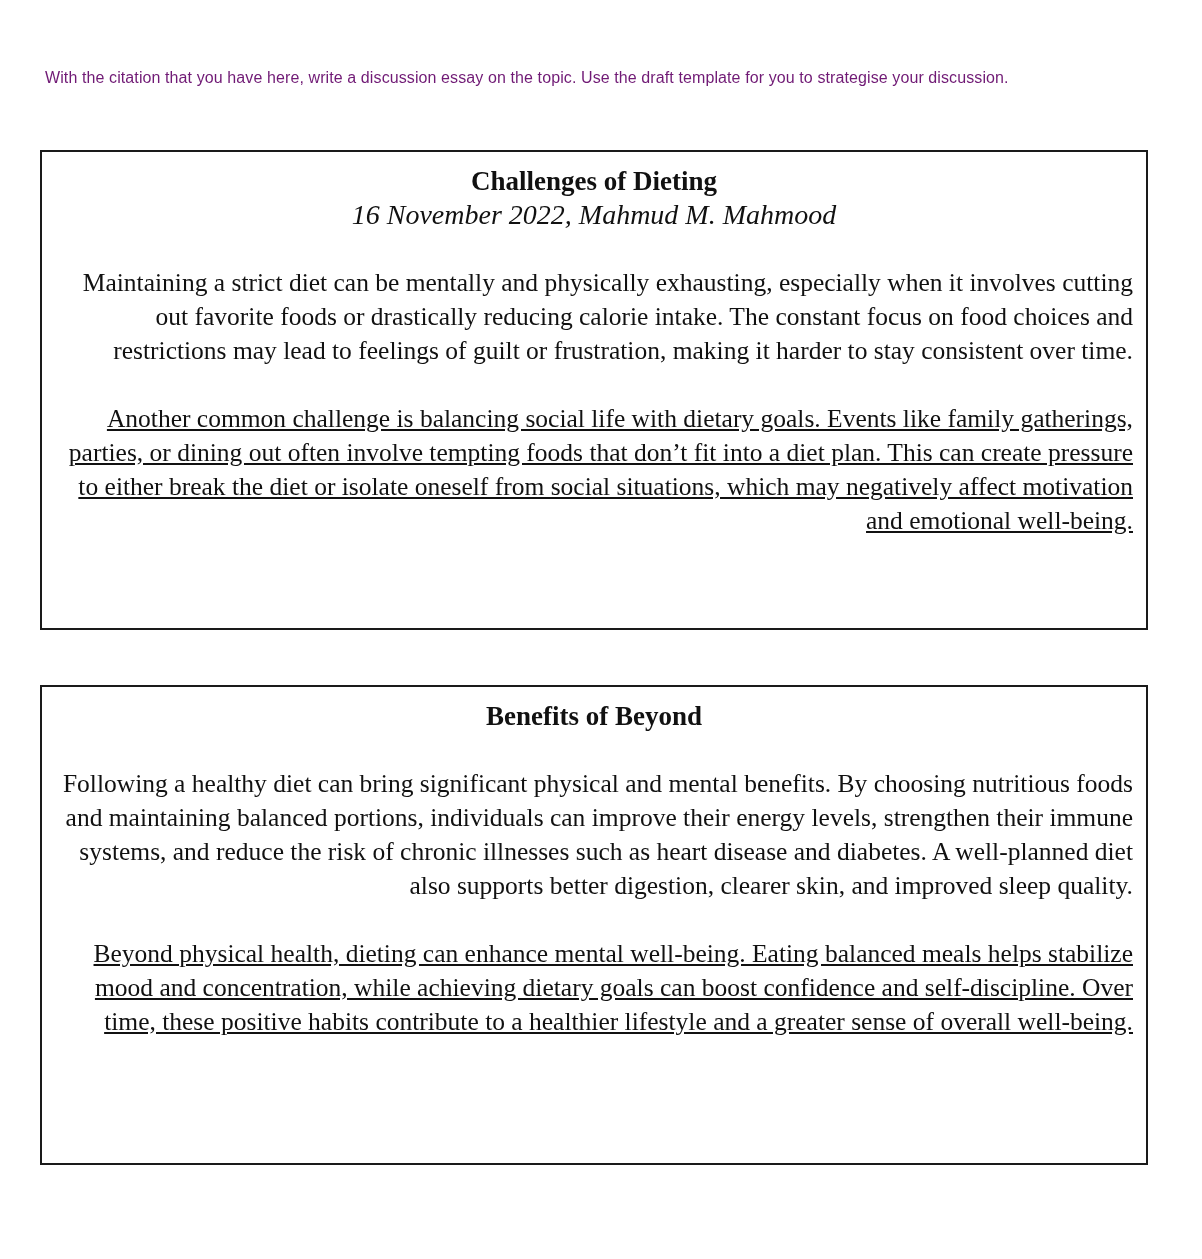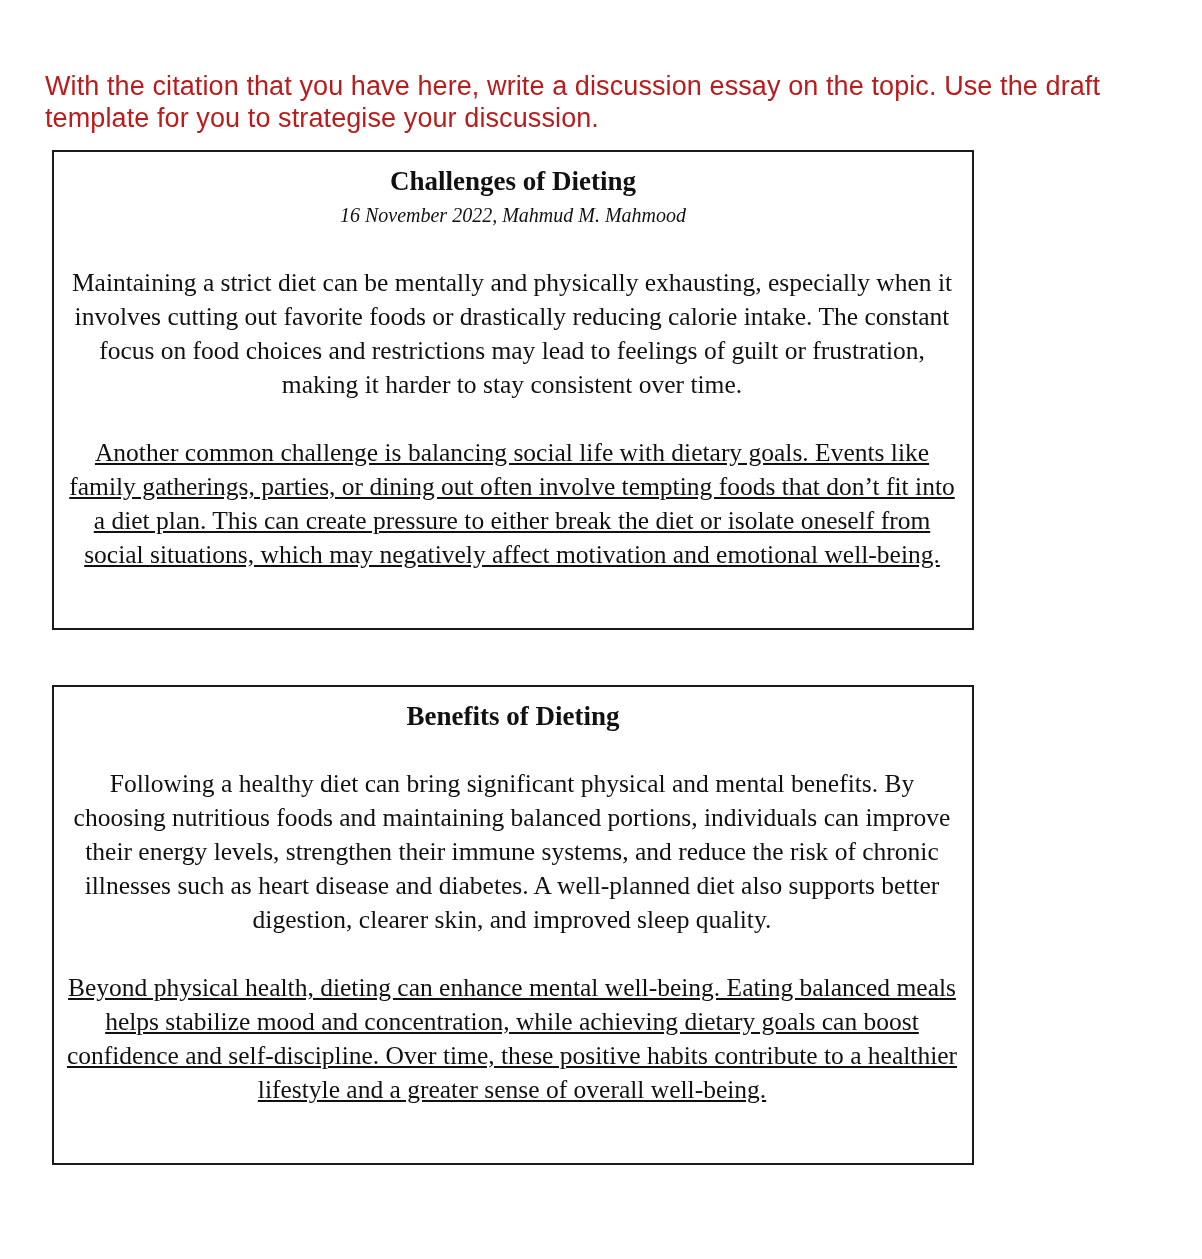--- a/index.html
+++ b/index.html
@@ -20,34 +20,34 @@
     position: relative;
     width: 1202px;
     height: 1259px;
     box-sizing: border-box;
   }
 
   
   .instruction {
     position: absolute;
     left: 45px;
-    top: 70px;
+    top: 62px;
     width: 1090px;
-    color: #b91c1c;
+    color: #701a75;
     font-family: "Liberation Sans", sans-serif;
-    font-size: 27px;
+    font-size: 16px;
     line-height: 32px;
     letter-spacing: 0.1px;
   }
 
   
   .card {
     position: absolute;
-    left: 52px;
-    width: 922px;
+    left: 40px;
+    width: 1108px;
     box-sizing: border-box;
     border: 2px solid #1a1a1a;
     background: #ffffff;
     padding: 12px 11px 14px 11px;
     font-family: "Liberation Serif", "DejaVu Serif", serif;
     color: #111111;
   }
 
   #card-challenges {
     top: 150px;
@@ -66,38 +66,38 @@
     font-size: 27px;
     line-height: 34px;
     color: #111111;
     margin: 0;
   }
 
   .card-citation {
     text-align: center;
     font-family: "Liberation Serif", "DejaVu Serif", serif;
     font-style: italic;
-    font-size: 20px;
+    font-size: 28px;
     line-height: 34px;
     color: #111111;
     margin: 0 0 2px 0;
   }
 
   .card-body {
     margin: 0;
     padding: 0 2px 0 0;
   }
 
   .card-body p {
     margin: 0 0 34px 0;
     font-family: "Liberation Serif", "DejaVu Serif", serif;
     font-size: 25.5px;
     line-height: 34px;
     color: #111111;
-    text-align: center;
+    text-align: right;
   }
 
   .card-body p:first-child {
     margin-top: 34px;
   }
 
   .card-body p:last-child {
     margin-bottom: 0;
     text-decoration: underline;
   }
@@ -112,20 +112,20 @@
   <section class="card" id="card-challenges">
     <h2 class="card-title">Challenges of Dieting</h2>
     <div class="card-citation">16 November 2022, Mahmud M. Mahmood</div>
     <div class="card-body">
       <p>Maintaining a strict diet can be mentally and physically exhausting, especially when it involves cutting out favorite foods or drastically reducing calorie intake. The constant focus on food choices and restrictions may lead to feelings of guilt or frustration, making it harder to stay consistent over time.</p>
       <p>Another common challenge is balancing social life with dietary goals. Events like family gatherings, parties, or dining out often involve tempting foods that don’t fit into a diet plan. This can create pressure to either break the diet or isolate oneself from social situations, which may negatively affect motivation and emotional well-being.</p>
     </div>
   </section>
 
   <section class="card" id="card-benefits">
-    <h2 class="card-title">Benefits of Dieting</h2>
+    <h2 class="card-title">Benefits of Beyond</h2>
     <div class="card-body">
       <p>Following a healthy diet can bring significant physical and mental benefits. By choosing nutritious foods and maintaining balanced portions, individuals can improve their energy levels, strengthen their immune systems, and reduce the risk of chronic illnesses such as heart disease and diabetes. A well-planned diet also supports better digestion, clearer skin, and improved sleep quality.</p>
       <p>Beyond physical health, dieting can enhance mental well-being. Eating balanced meals helps stabilize mood and concentration, while achieving dietary goals can boost confidence and self-discipline. Over time, these positive habits contribute to a healthier lifestyle and a greater sense of overall well-being.</p>
     </div>
   </section>
 
 </div>
 
 </body></html>

